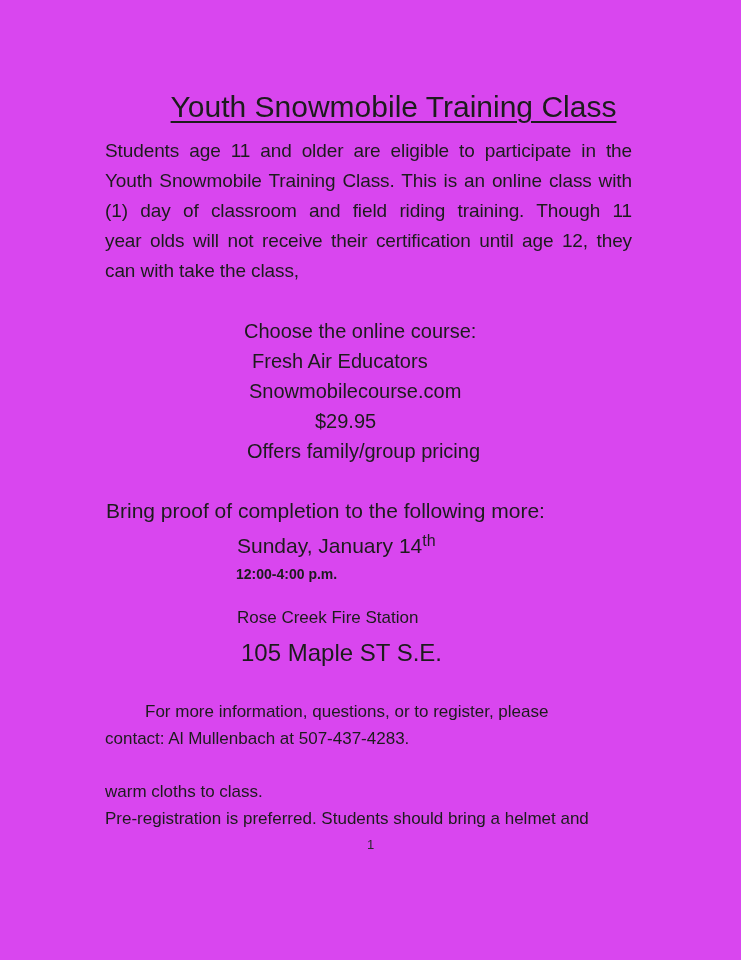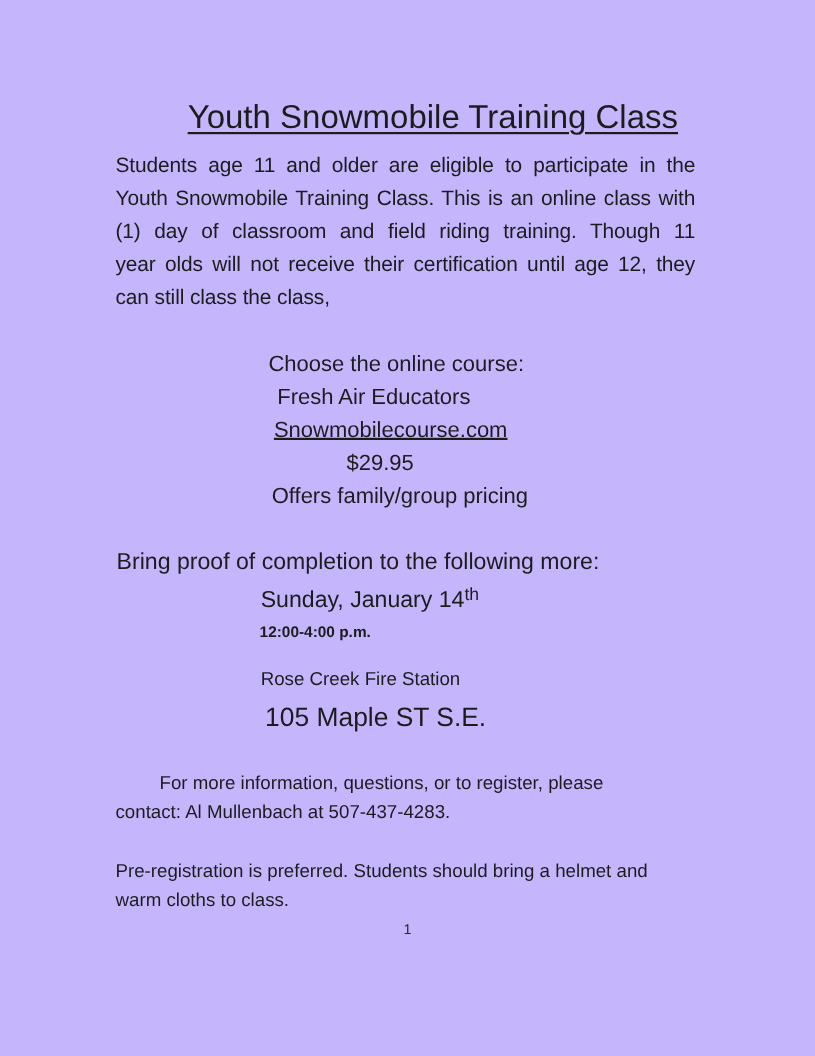--- a/index.html
+++ b/index.html
@@ -5,21 +5,21 @@
   * { margin: 0; padding: 0; box-sizing: border-box; }
   html, body { background: #ffffff; }
   body {
     font-family: "Liberation Sans", sans-serif;
     color: #1c1c1c;
   }
   .page {
     position: relative;
     width: 741px;
     height: 960px;
-    background: #c4b5fd;
+    background: #d946ef;
     overflow: hidden;
   }
   
   .title {
     margin: 88px 0 0 130px;
     width: 527px;
     text-align: center;
     font-size: 30px;
     font-weight: 400;
     line-height: 38px;
@@ -52,21 +52,21 @@
   }
   .nline {
     height: 30px;
     line-height: 30px;
   }
   
   .course { margin-top: 30px; font-size: 20px; }
   .course div { height: 30px; line-height: 30px; }
   .course-heading { margin-left: 244px; }
   .course-provider { margin-left: 252px; }
-  .course-website { margin-left: 249px; text-decoration: underline; }
+  .course-website { margin-left: 249px; }
   .course-price { margin-left: 315px; }
   .course-note { margin-left: 247px; }
   
   .bring-heading {
     margin: 29px 0 0 106px;
     font-size: 21px;
     line-height: 32px;
     height: 32px;
   }
   
@@ -131,21 +131,21 @@
 
 <div class="page">
 
   <h1 class="title"><span class="underlined">Youth Snowmobile Training Class</span></h1>
 
   <div class="intro">
     <div class="jline">Students age 11 and older are eligible to participate in the</div>
     <div class="jline">Youth Snowmobile Training Class. This is an online class with</div>
     <div class="jline">(1) day of classroom and field riding training. Though 11</div>
     <div class="jline">year olds will not receive their certification until age 12, they</div>
-    <div class="nline">can still class the class,</div>
+    <div class="nline">can with take the class,</div>
   </div>
 
   <div class="course">
     <div class="course-heading">Choose the online course:</div>
     <div class="course-provider">Fresh Air Educators</div>
     <div class="course-website">Snowmobilecourse.com</div>
     <div class="course-price">$29.95</div>
     <div class="course-note">Offers family/group pricing</div>
   </div>
 
@@ -157,19 +157,19 @@
 
   <div class="location-name">Rose Creek Fire Station</div>
   <div class="location-address">105 Maple ST S.E.</div>
 
   <div class="contact">
     <div class="indent">For more information, questions, or to register, please</div>
     <div>contact: Al Mullenbach at 507-437-4283.</div>
   </div>
 
   <div class="notes">
+    <div>warm cloths to class.</div>
     <div>Pre-registration is preferred. Students should bring a helmet and</div>
-    <div>warm cloths to class.</div>
   </div>
 
   <div class="page-number">1</div>
 
 </div>
 
 </body></html>

